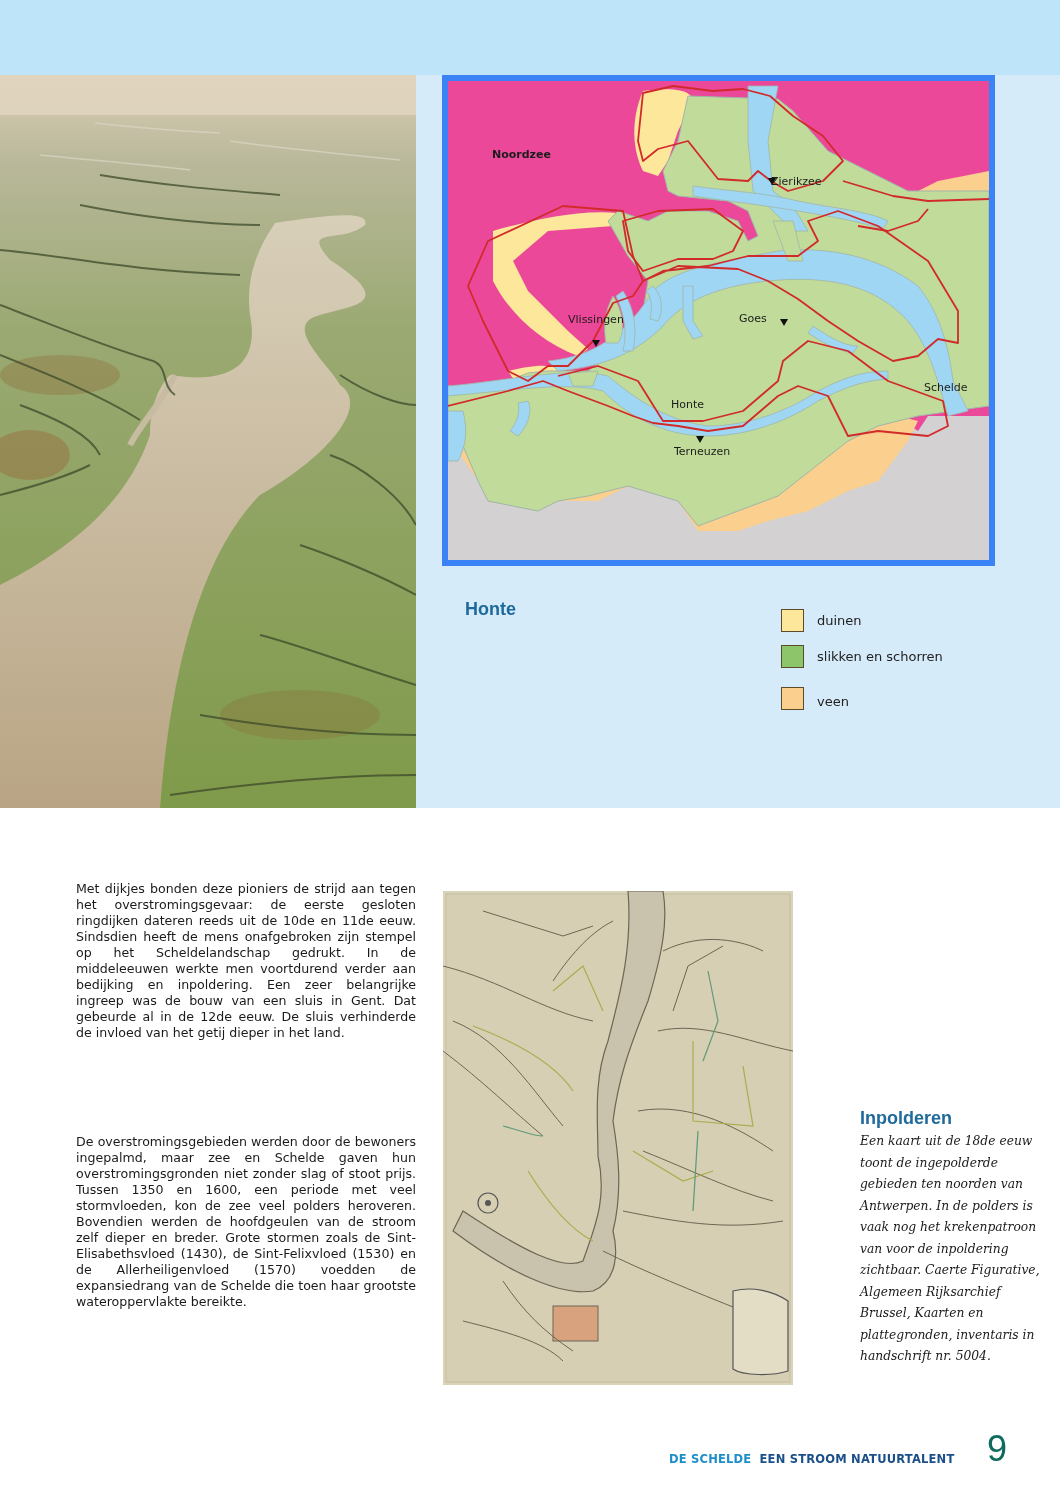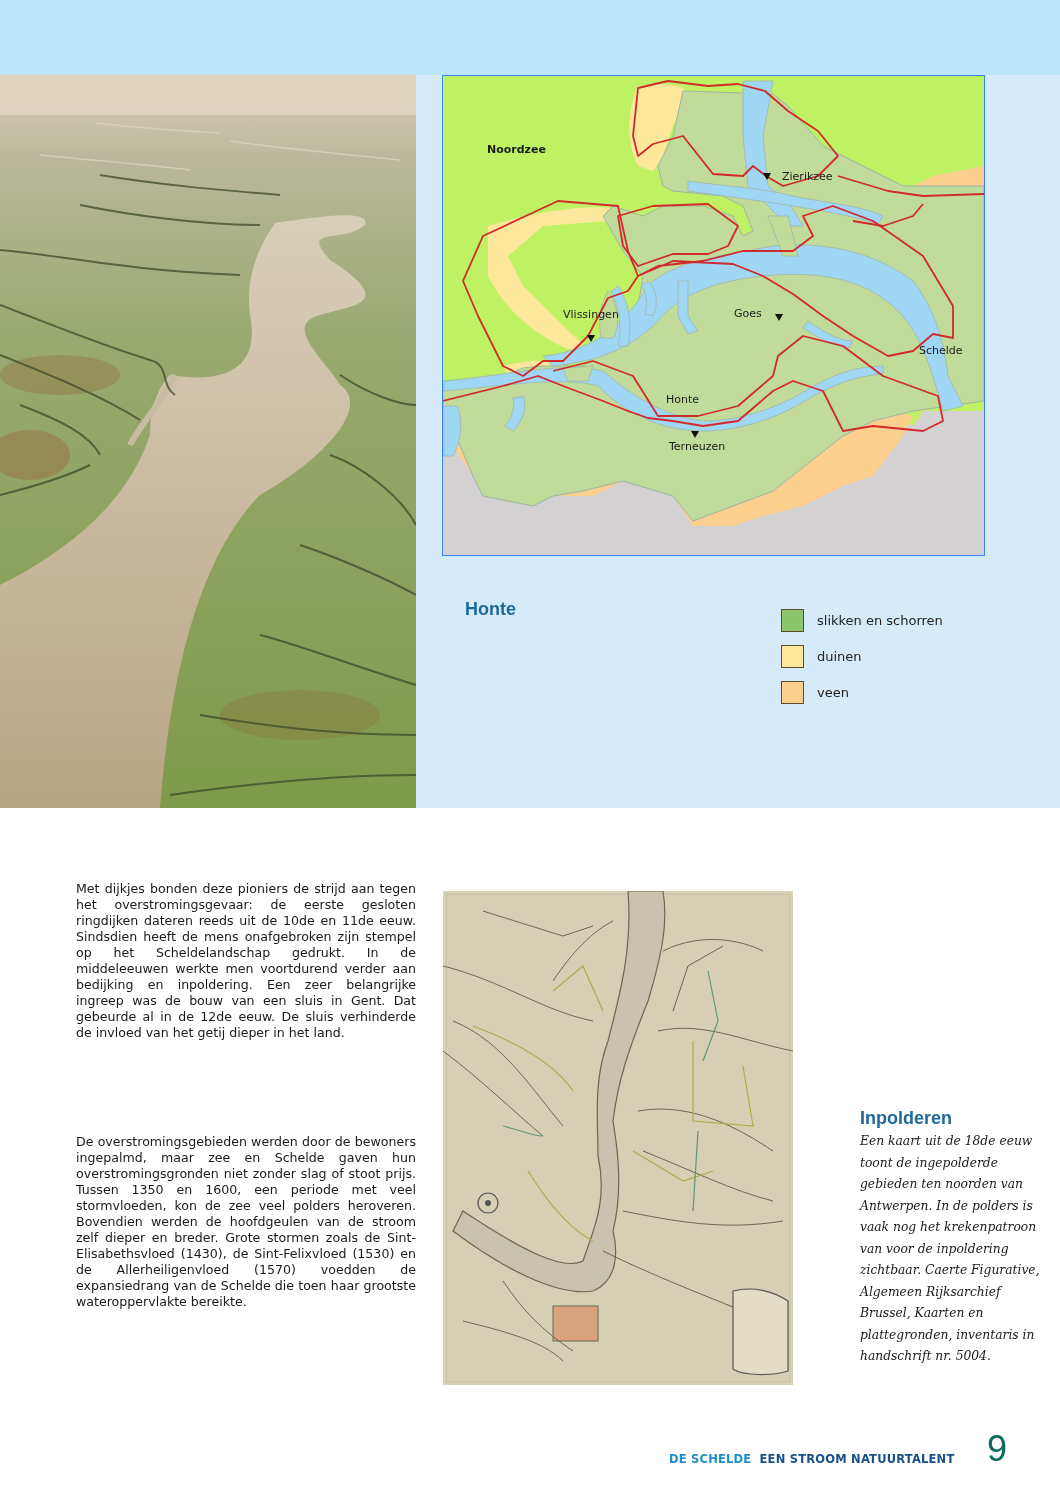--- a/index.html
+++ b/index.html
@@ -1,21 +1,21 @@
 <!DOCTYPE html>
 <html><head>
 <meta charset="utf-8">
 <style>
   html, body { margin:0; padding:0; }
   body { width:1060px; height:1500px; position:relative; background:#ffffff; overflow:hidden;
          font-family:"DejaVu Sans", sans-serif; }
   .top-band { position:absolute; left:0; top:0; width:1060px; height:75px; background:#bde4f8; }
   .light-panel { position:absolute; left:416px; top:75px; width:644px; height:733px; background:#d5ebf9; }
   .photo { position:absolute; left:0; top:75px; width:416px; height:733px; overflow:hidden; }
-  .map-box { position:absolute; left:442px; top:75px; width:541px; height:479px; border:1px solid #3b82f6; background:#bef264; overflow:hidden; }
+  .map-box { position:absolute; left:442px; top:75px; width:541px; height:479px; border:6px solid #3b82f6; background:#ec4899; overflow:hidden; }
   .map-label { position:absolute; font-family:"DejaVu Sans", sans-serif; font-size:11px; color:#1c1c1c; white-space:nowrap; }
   .map-label.bold { font-weight:bold; font-size:11px; }
   .caption { position:absolute; }
   .caption-title { font-family:"Liberation Sans", sans-serif; font-size:18px; color:#1f6a9c; margin:0 0 2px 0; }
   .caption-body { font-family:"DejaVu Serif", serif; font-style:italic; font-size:12.5px; line-height:21.5px; color:#1a1a1a; margin:0; }
   .legend { position:absolute; left:781px; top:602px; width:220px; }
   .legend-row { position:relative; display:flex; align-items:flex-start; }
   .legend-swatch { width:23px; height:23px; border:1px solid #5c4b2a; box-sizing:border-box; flex:none; }
   .legend-line { width:26px; height:2px; background:#d12a2a; margin-top:19px; flex:none; }
   .legend-text { font-family:"DejaVu Sans", sans-serif; font-size:13px; color:#222; margin-left:13px; line-height:17px; }
@@ -131,42 +131,42 @@
     </g>
 
     <g fill="#111">
       <path d="M320,97 L328,97 L324,104 Z"></path>
       <path d="M144,259 L152,259 L148,266 Z"></path>
       <path d="M332,238 L340,238 L336,245 Z"></path>
       <path d="M248,355 L256,355 L252,362 Z"></path>
     </g>
   </svg>
   <span class="map-label bold" style="left:44px;top:67px">Noordzee</span>
-  <span class="map-label" style="left:339px;top:94px">Zierikzee</span>
+  <span class="map-label" style="left:323px;top:94px">Zierikzee</span>
   <span class="map-label" style="left:120px;top:232px">Vlissingen</span>
   <span class="map-label" style="left:291px;top:231px">Goes</span>
-  <span class="map-label" style="left:476px;top:268px">Schelde</span>
+  <span class="map-label" style="left:476px;top:300px">Schelde</span>
   <span class="map-label" style="left:223px;top:317px">Honte</span>
   <span class="map-label" style="left:226px;top:364px">Terneuzen</span>
 </div>
 
 <div class="caption" style="left:465px;top:599px;width:270px">
   <h3 class="caption-title">Honte</h3>
 </div>
 
 <div class="legend">
-  <div class="legend-row" style="height:36px;align-items:center">
-    <span class="legend-swatch" style="background:#8cc56a"></span>
-    <span class="legend-text">slikken en schorren</span>
-  </div>
   <div class="legend-row" style="height:36px;align-items:center">
     <span class="legend-swatch" style="background:#fde79a"></span>
     <span class="legend-text">duinen</span>
   </div>
   <div class="legend-row" style="height:36px;align-items:center">
+    <span class="legend-swatch" style="background:#8cc56a"></span>
+    <span class="legend-text">slikken en schorren</span>
+  </div>
+  <div class="legend-row" style="height:36px;align-items:flex-end">
     <span class="legend-swatch" style="background:#fbcf8d"></span>
     <span class="legend-text">veen</span>
   </div>
 </div>
 
 <p class="body-text" style="top:881px">Met dijkjes bonden deze pioniers de strijd aan tegen het overstromingsgevaar: de eerste gesloten ringdijken dateren reeds uit de 10de en 11de eeuw. Sindsdien heeft de mens onafgebroken zijn stempel op het Scheldelandschap gedrukt. In de middeleeuwen werkte men voortdurend verder aan bedijking en inpoldering. Een zeer belangrijke ingreep was de bouw van een sluis in Gent. Dat gebeurde al in de 12de eeuw. De sluis verhinderde de invloed van het getij dieper in het land.</p>
 <p class="body-text" style="top:1134px">De overstromingsgebieden werden door de bewoners ingepalmd, maar zee en Schelde gaven hun overstromingsgronden niet zonder slag of stoot prijs. Tussen 1350 en 1600, een periode met veel stormvloeden, kon de zee veel polders heroveren. Bovendien werden de hoofdgeulen van de stroom zelf dieper en breder. Grote stormen zoals de Sint-Elisabethsvloed (1430), de Sint-Felixvloed (1530) en de Allerheiligenvloed (1570) voedden de expansiedrang van de Schelde die toen haar grootste wateroppervlakte bereikte.</p>
 
 <div class="old-map">
   <svg width="350" height="494" viewBox="0 0 350 494">

